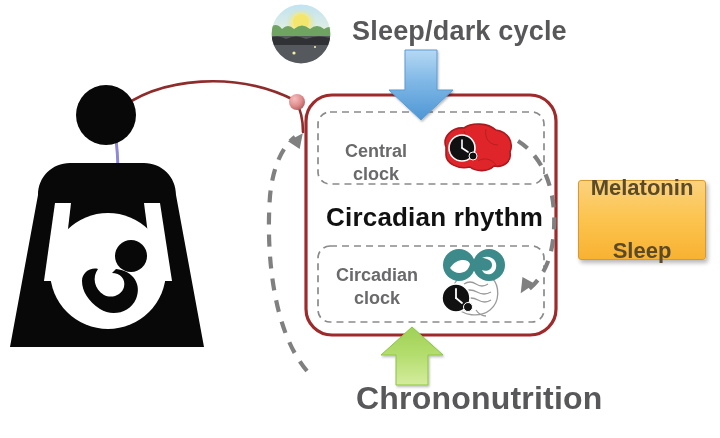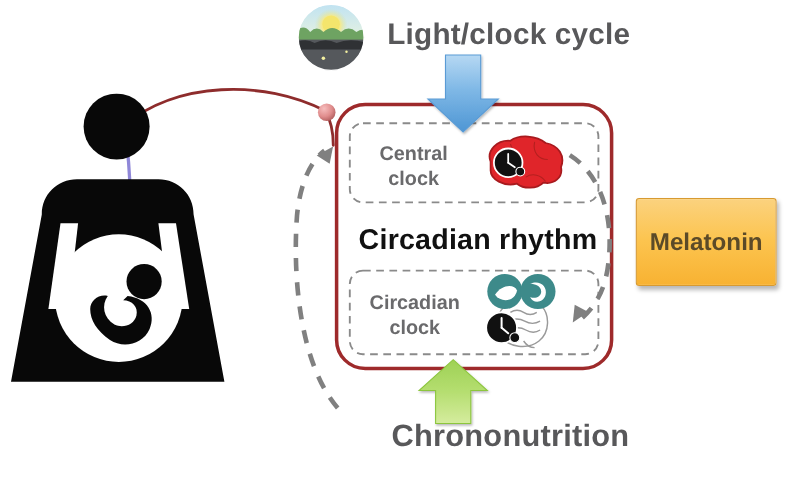--- a/index.html
+++ b/index.html
@@ -11,30 +11,30 @@
   .stage{position:absolute;left:0;top:0;width:720px;height:438px;}
   .layer{position:absolute;left:0;top:0;width:720px;height:438px;}
   svg.layer{pointer-events:none;}
 
   
   .lbl{position:absolute;font-weight:bold;white-space:nowrap;letter-spacing:.2px;}
   #light-dark-label{
     left:352px;top:16px;font-size:27px;color:#58585a;
   }
   #chrononutrition-label{
-    left:356px;top:380px;font-size:28px;color:#58585a;
+    left:356px;top:380px;font-size:32px;color:#58585a;
   }
   #circadian-label{
     left:326px;top:202px;font-size:26px;color:#111111;
   }
   .clockname{
     position:absolute;font-weight:bold;font-size:18px;color:#6a6a6c;
     text-align:center;line-height:1.25;
   }
-  #central-clock-label{left:322px;top:128px;width:108px;}
+  #central-clock-label{left:322px;top:140px;width:108px;}
   #peripheral-clock-label{left:316px;top:264px;width:122px;}
 
   
   #melatonin-box{
     position:absolute;left:578px;top:180px;width:126px;height:78px;
     border:1px solid #d79a31;border-radius:3px;
     background:linear-gradient(180deg,#fbd27e 0%,#fcc44f 48%,#f8b232 100%);
     box-shadow:2px 3px 4px rgba(0,0,0,.28);
     display:flex;flex-direction:column;align-items:center;justify-content:center;gap:36px;
   }
@@ -232,33 +232,34 @@
       </g>
 
       <circle cx="26" cy="50" r="14" fill="#111111" stroke="#ffffff" stroke-width="1.6"></circle>
       <line x1="26" y1="50" x2="26" y2="41" stroke="#ffffff" stroke-width="1.8" stroke-linecap="round"></line>
       <line x1="26" y1="50" x2="32" y2="55" stroke="#ffffff" stroke-width="1.8" stroke-linecap="round"></line>
       <circle cx="38" cy="59" r="4.5" fill="#111111" stroke="#ffffff" stroke-width="1"></circle>
     </svg>
   </div>
 
 
-  <div class="lbl" id="light-dark-label">Light/clock cycle</div>
+  <div class="lbl" id="light-dark-label">Sleep/dark cycle</div>
 
   <div class="lbl" id="chrononutrition-label">Chrononutrition</div>
 
   <div class="lbl" id="circadian-label">Circadian rhythm</div>
 
   <div class="clockname" id="central-clock-label">
     <div>Central</div>
     <div>clock</div>
   </div>
 
   <div class="clockname" id="peripheral-clock-label">
     <div>Circadian</div>
     <div>clock</div>
   </div>
 
   <div id="melatonin-box">
     <div class="mline">Melatonin</div>
+    <div class="mline">Sleep</div>
   </div>
 
 </div>
 
 </body></html>

